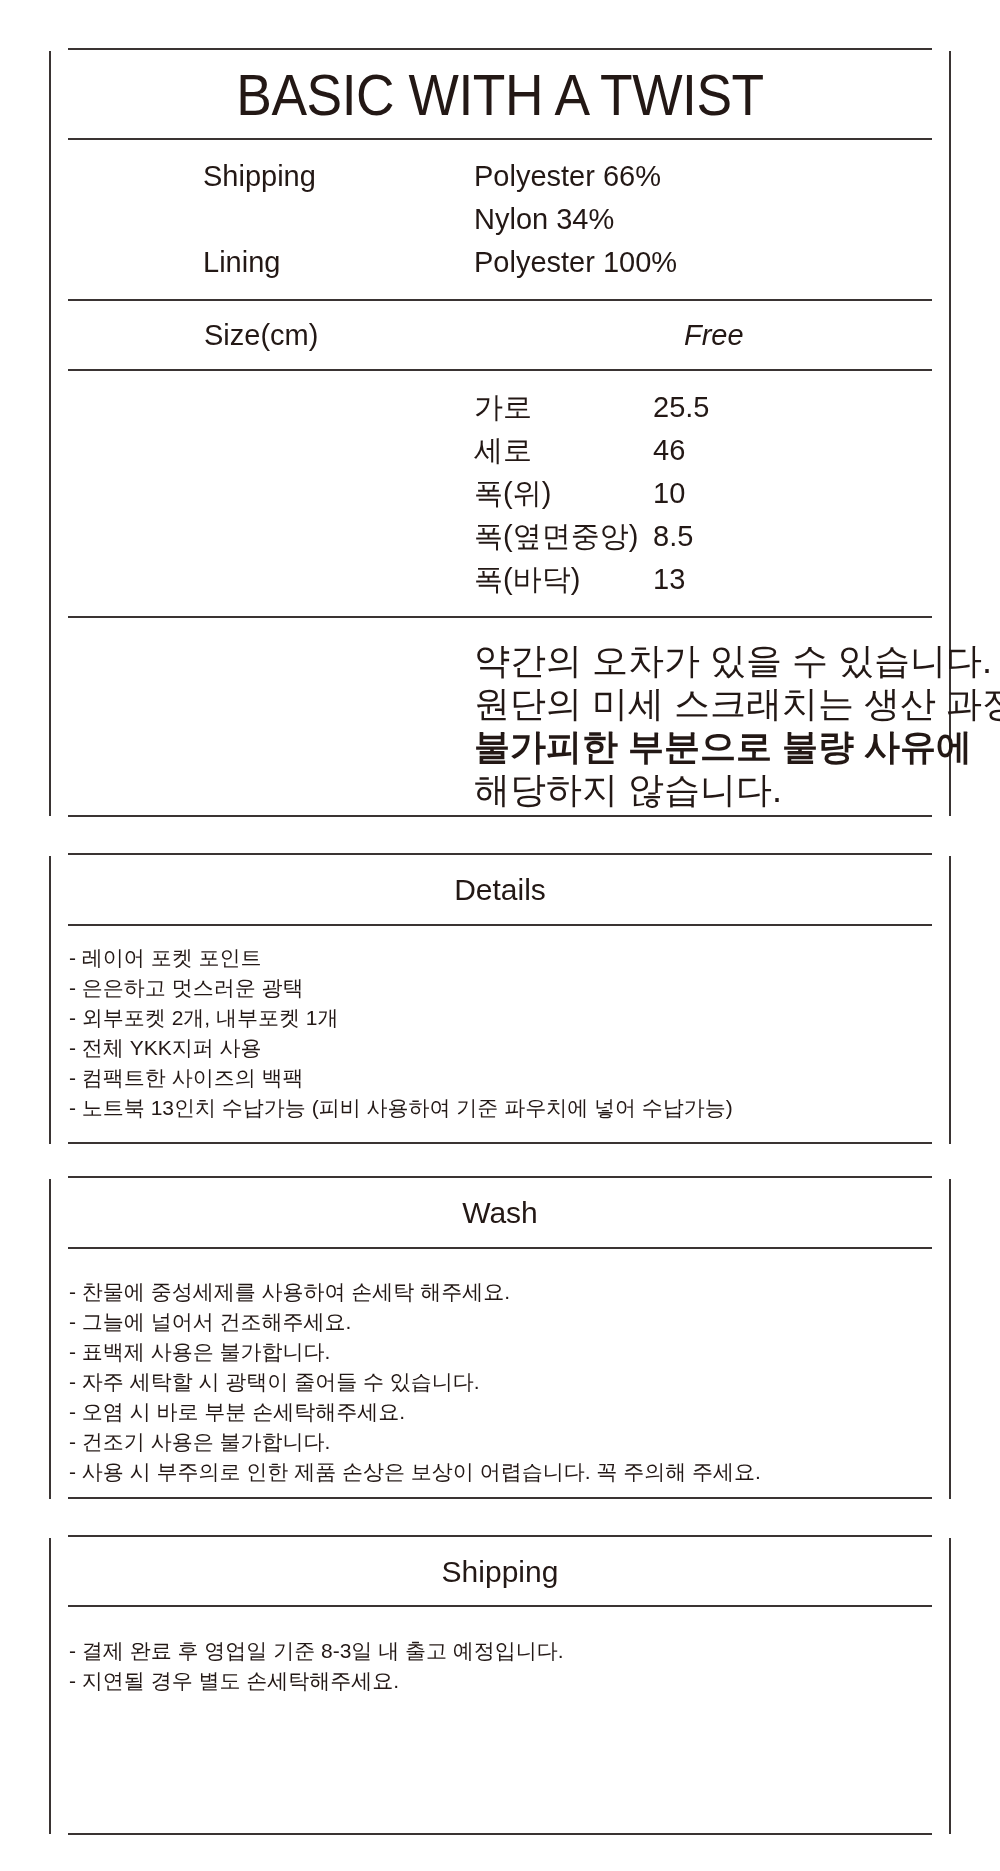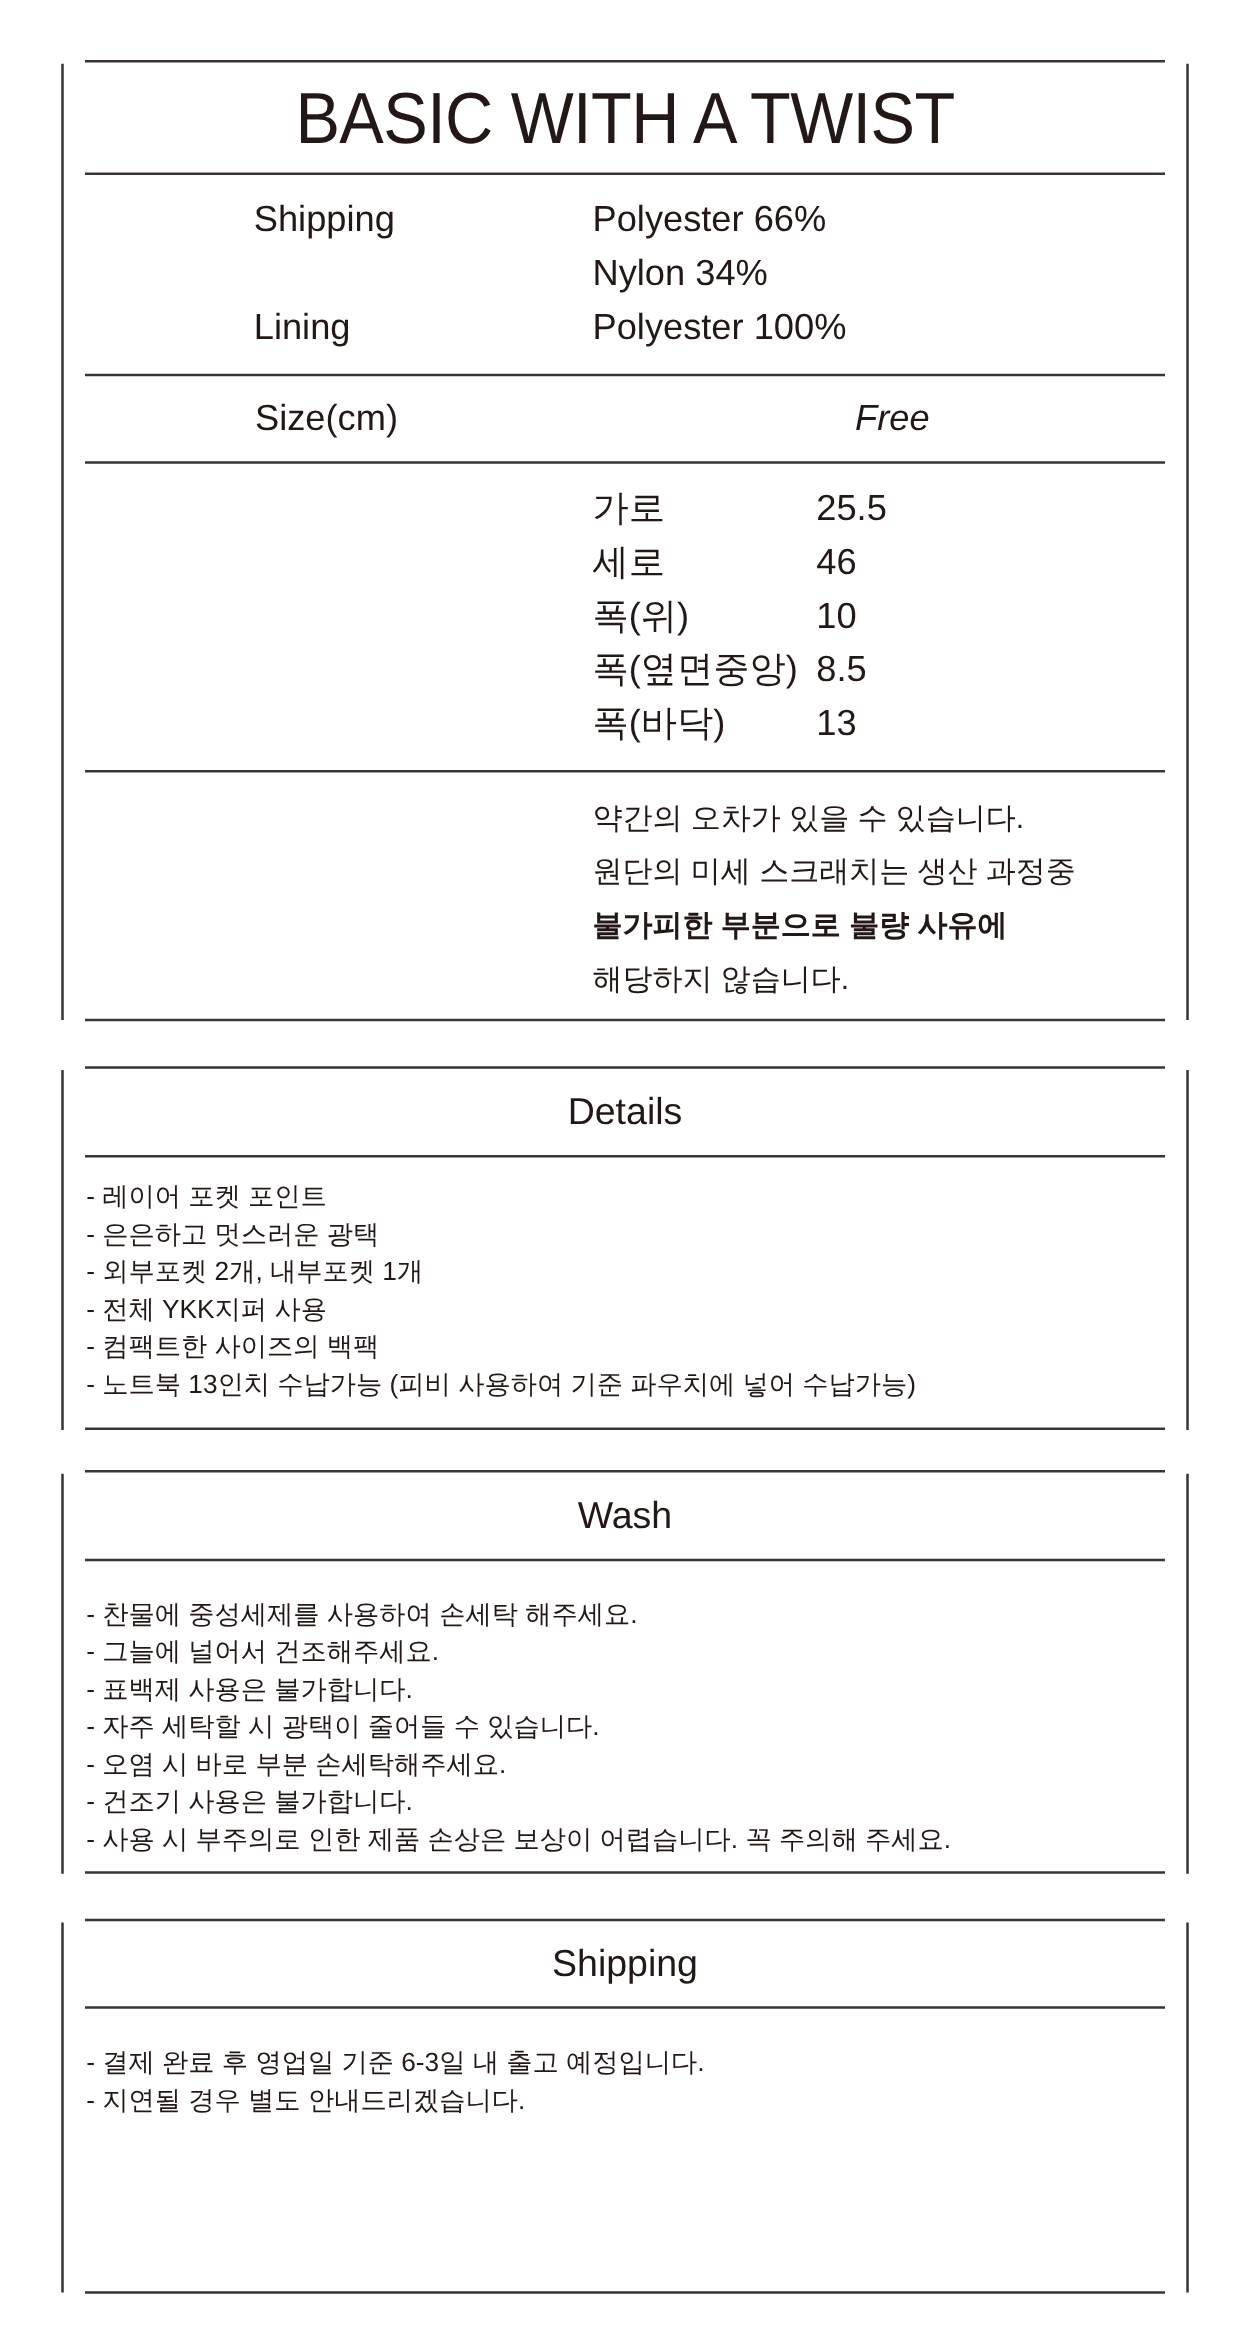--- a/index.html
+++ b/index.html
@@ -4,21 +4,21 @@
 <style>
   html, body { margin: 0; padding: 0; background: #ffffff; }
   body { width: 1000px; height: 1871px; position: relative; overflow: hidden;
          font-family: "Liberation Sans", "DejaVu Sans", sans-serif; color: #231815; }
   .vline { position: absolute; width: 2px; background: #3a3433; }
   .hline { position: absolute; left: 68px; width: 864px; height: 2px; background: #3a3433; }
   .abs { position: absolute; white-space: nowrap; line-height: 1; }
   .title { left: 68px; width: 864px; text-align: center; top: 66px; font-size: 58px;
            font-weight: 300; transform: scaleX(0.92); letter-spacing: -0.5px; }
   .spec { font-size: 29px; }
-  .notice { font-size: 24px; }
+  .notice { font-size: 36px; }
   .sec-head { left: 68px; width: 864px; text-align: center; font-size: 30px; }
   .item { left: 69px; font-size: 21px; }
 </style>
 </head>
 <body>
 
 <div>
   <div class="vline" style="left:49px; top:51px; height:765px;"></div>
   <div class="vline" style="left:949px; top:51px; height:765px;"></div>
 
@@ -95,17 +95,17 @@
   <div class="hline" style="top:1497px;"></div>
 </div>
 
 <div>
   <div class="vline" style="left:49px; top:1538px; height:296px;"></div>
   <div class="vline" style="left:949px; top:1538px; height:296px;"></div>
   <div class="hline" style="top:1535px;"></div>
   <div class="abs sec-head" style="top:1557px;">Shipping</div>
   <div class="hline" style="top:1605px;"></div>
 
-  <div class="abs item" style="top:1640px;">- 결제 완료 후 영업일 기준 6-3일 내 출고 예정입니다.</div>
-  <div class="abs item" style="top:1670px;">- 지연될 경우 별도 안내드리겠습니다.</div>
+  <div class="abs item" style="top:1640px;">- 결제 완료 후 영업일 기준 8-3일 내 출고 예정입니다.</div>
+  <div class="abs item" style="top:1670px;">- 지연될 경우 별도 손세탁해주세요.</div>
 
   <div class="hline" style="top:1833px;"></div>
 </div>
 
 </body></html>

